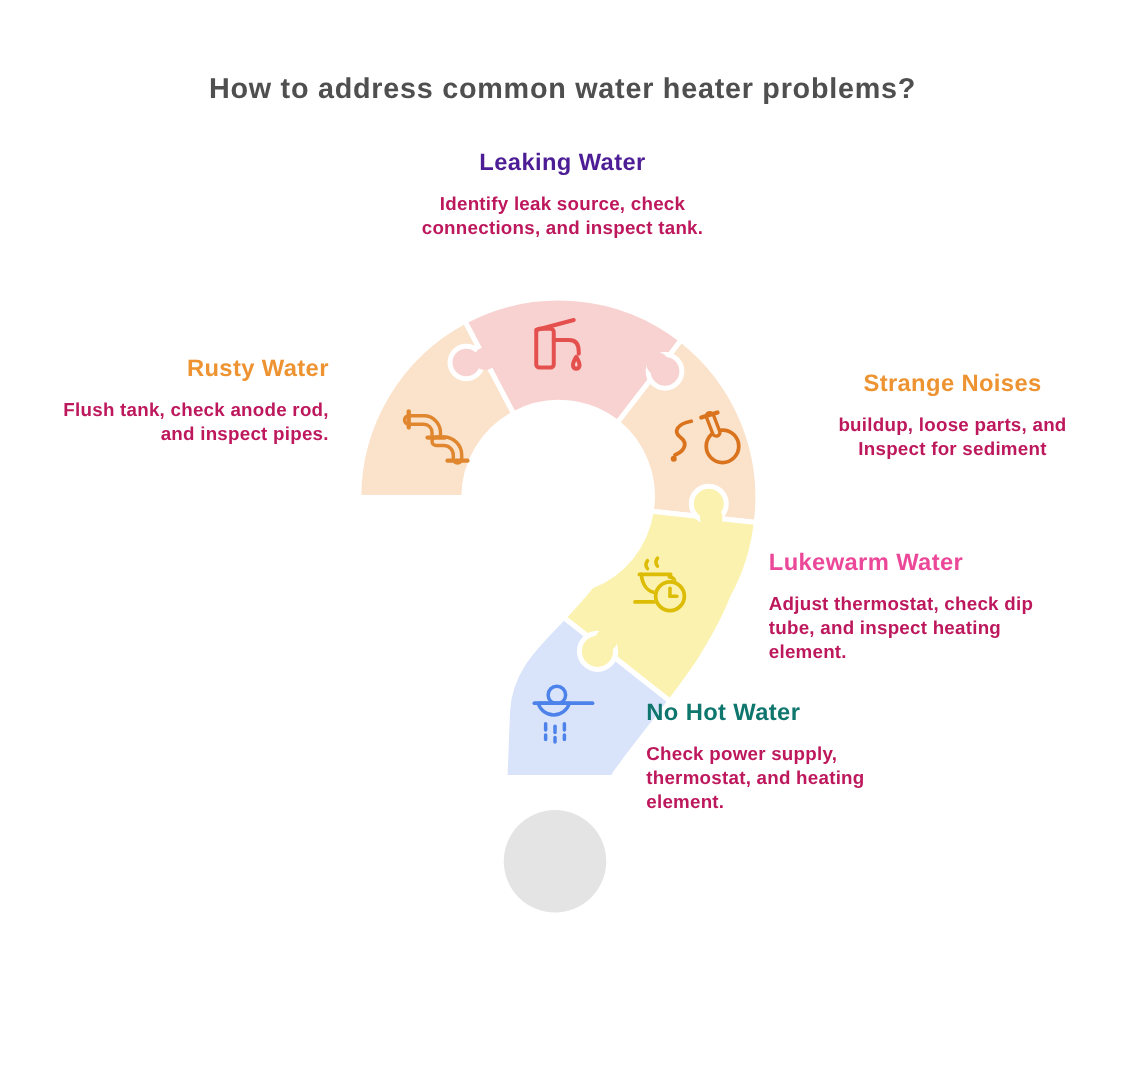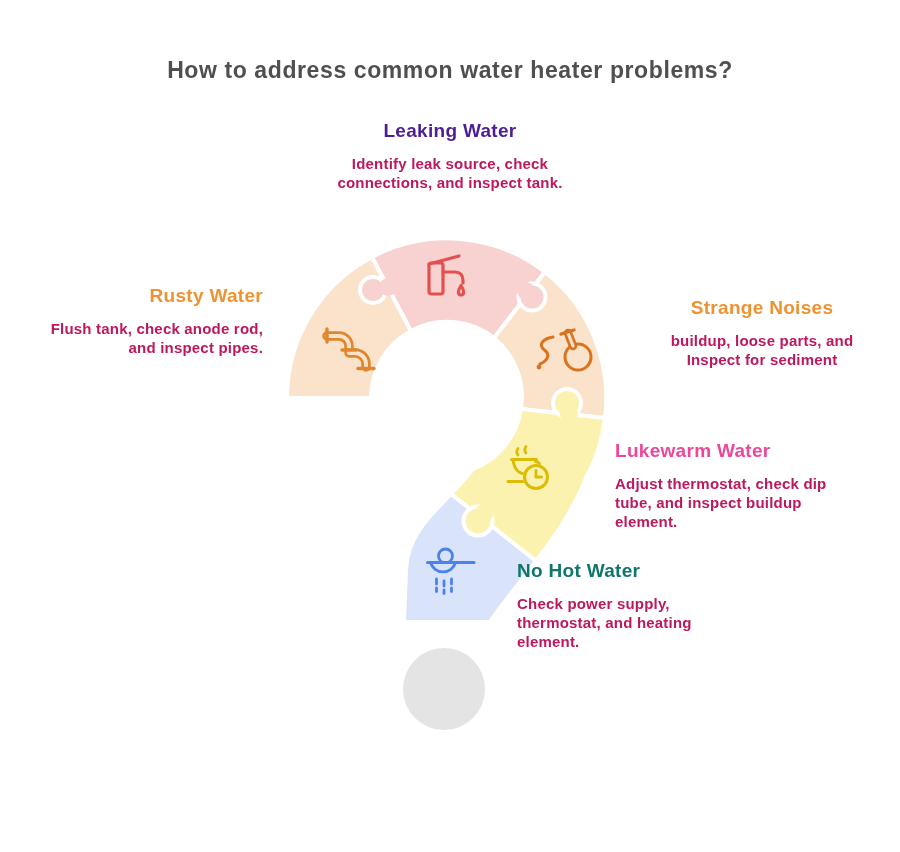--- a/index.html
+++ b/index.html
@@ -132,21 +132,21 @@
 
   <div class="section sec-strange">
     <h3 style="color: rgb(238, 147, 49);">Strange Noises</h3>
     <div class="bodyline">buildup, loose parts, and</div>
     <div class="bodyline">Inspect for sediment</div>
   </div>
 
   <div class="section sec-lukewarm">
     <h3 style="color: #ec4899;">Lukewarm Water</h3>
     <div class="bodyline">Adjust thermostat, check dip</div>
-    <div class="bodyline">tube, and inspect buildup</div>
+    <div class="bodyline">tube, and inspect heating</div>
     <div class="bodyline">element.</div>
   </div>
 
   <div class="section sec-nohot">
     <h3 style="color: #0f766e;">No Hot Water</h3>
     <div class="bodyline">Check power supply,</div>
     <div class="bodyline">thermostat, and heating</div>
     <div class="bodyline">element.</div>
   </div>
 

